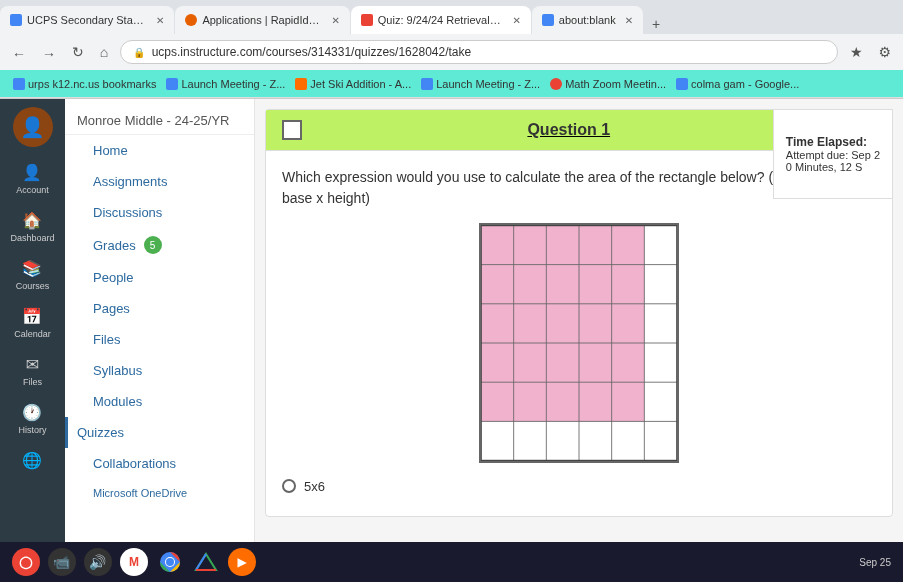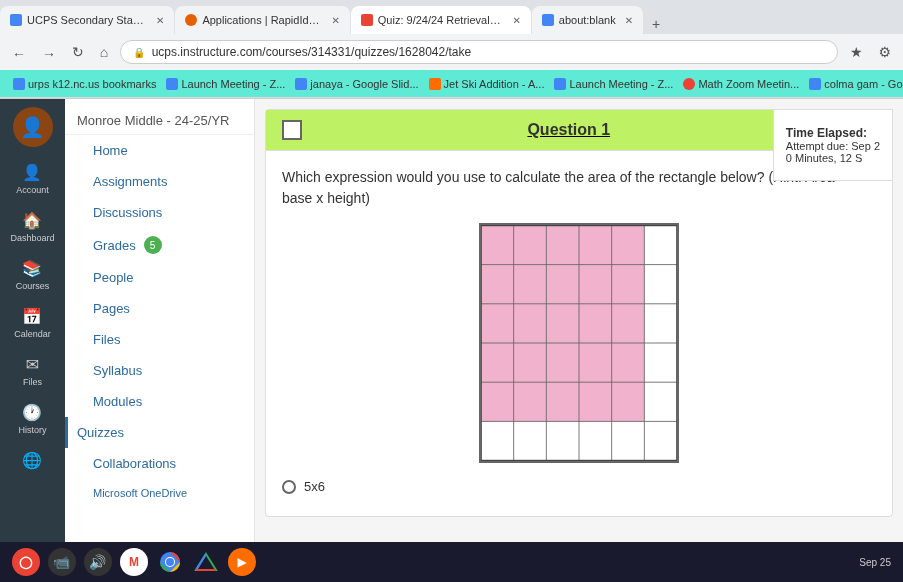--- a/index.html
+++ b/index.html
@@ -268,21 +268,21 @@
       width: 200px;
       height: 240px;
     }
     .grid-svg {
       width: 100%;
       height: 100%;
     }
 
     .answer-option {
       display: flex;
-      align-items: flex-end;
+      align-items: flex-start;
       gap: 8px;
       padding: 6px 0;
       font-size: 13px;
       color: #333;
     }
     .radio-btn {
       width: 14px;
       height: 14px;
       border-radius: 50%;
       border: 2px solid #666;
@@ -290,21 +290,21 @@
       flex-shrink: 0;
     }
 
     
     .time-panel {
       position: absolute;
       top: 10px;
       right: 10px;
       background: #fff;
       border: 1px solid #ddd;
-      padding: 16px 12px;
+      padding: 25px 12px;
       font-size: 11px;
       color: #333;
     }
     .time-panel-title {
       font-weight: 600;
       font-size: 12px;
     }
 
     
     .taskbar {
@@ -378,24 +378,20 @@
   </div>
 
   <div class="bookmarks-bar">
     <div class="bookmark-item">
       <div class="bm-icon blue"></div>
       <span>urps k12.nc.us bookmarks</span>
     </div>
     <div class="bookmark-item">
       <div class="bm-icon blue"></div>
       <span>Launch Meeting - Z...</span>
-    </div>
-    <div class="bookmark-item">
-      <div class="bm-icon blue"></div>
-      <span>janaya - Google Slid...</span>
     </div>
     <div class="bookmark-item">
       <div class="bm-icon orange"></div>
       <span>Jet Ski Addition - A...</span>
     </div>
     <div class="bookmark-item">
       <div class="bm-icon blue"></div>
       <span>Launch Meeting - Z...</span>
     </div>
     <div class="bookmark-item">

